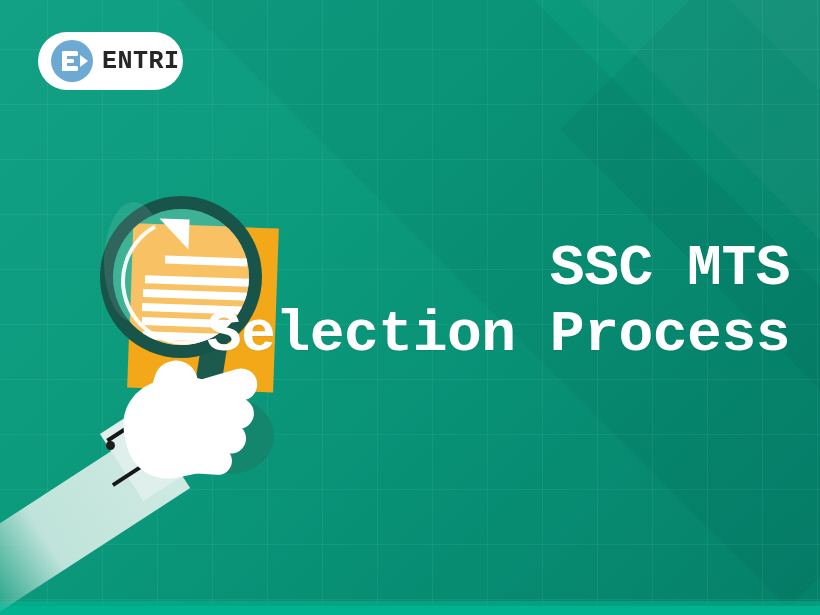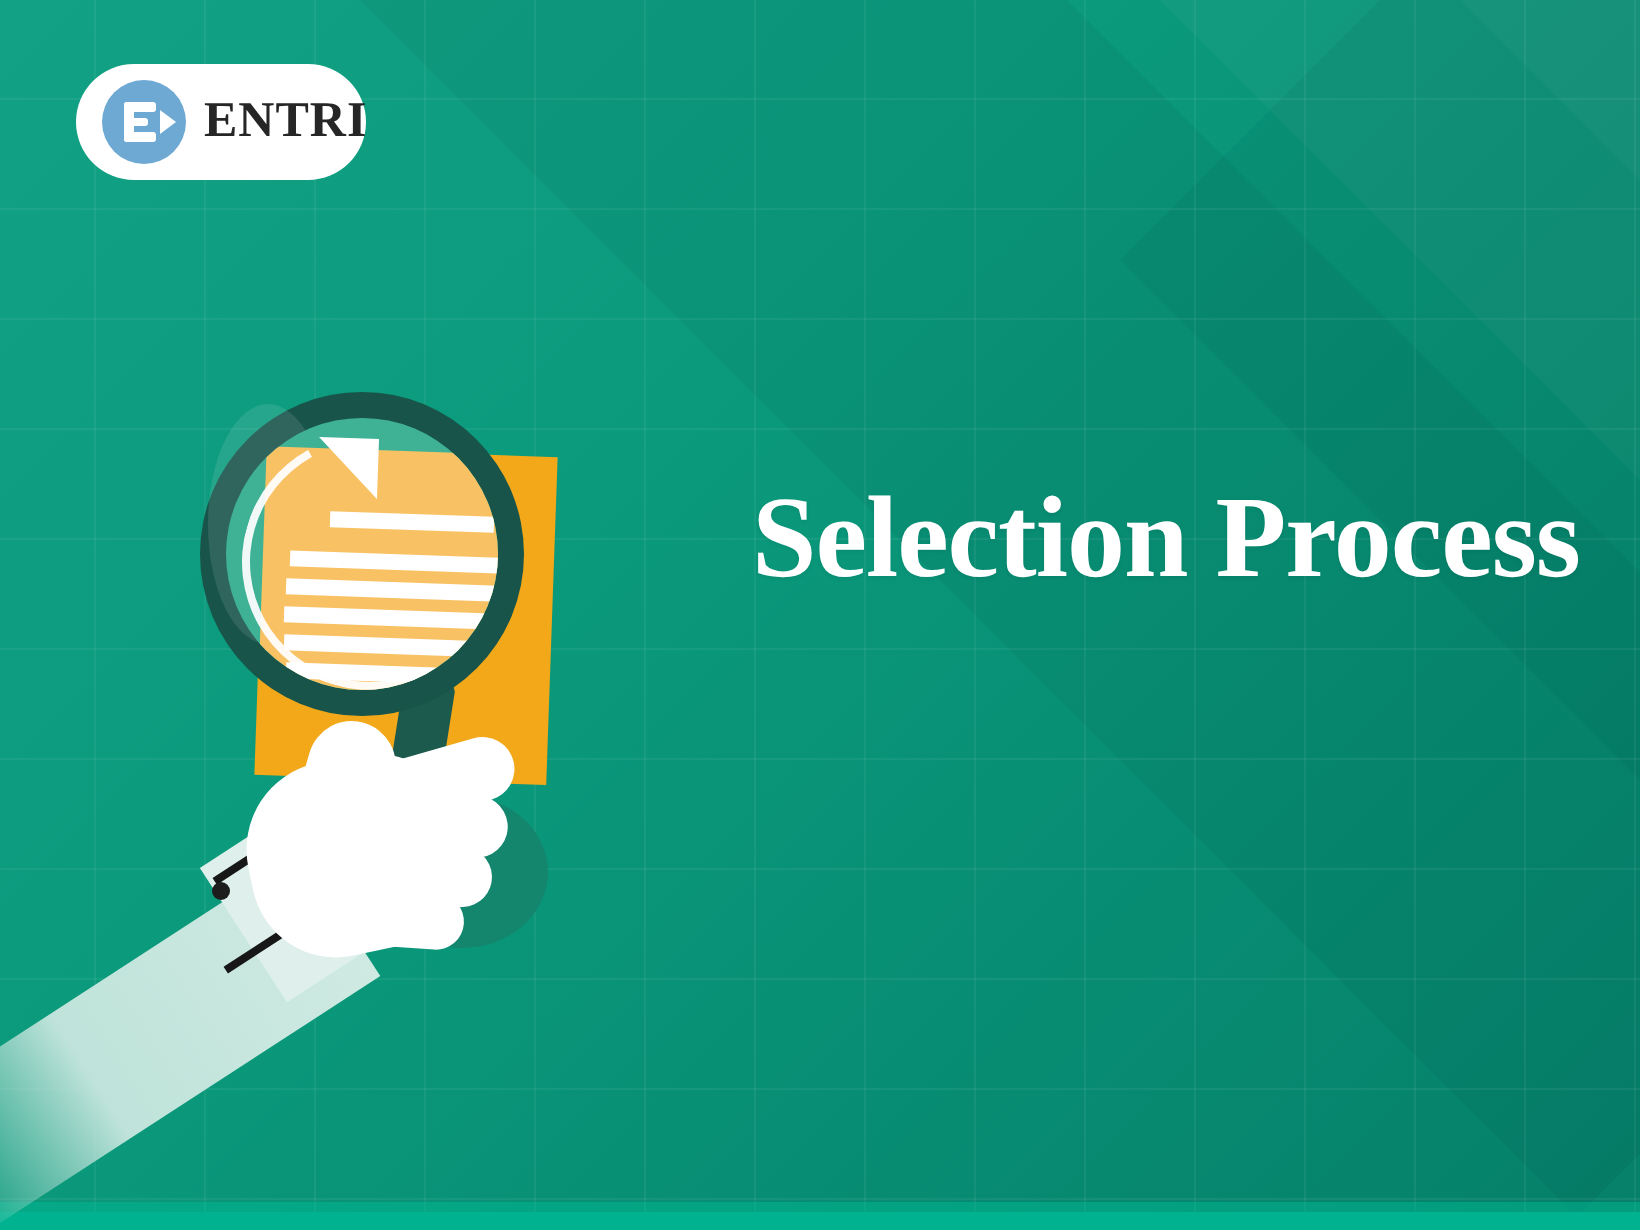--- a/index.html
+++ b/index.html
@@ -1,19 +1,19 @@
 <!DOCTYPE html>
 <html><head>
 <meta charset="utf-8">
 <style>
   html,body{margin:0;padding:0;background:#0d8f74;}
   #canvas{
     position:relative;width:820px;height:615px;overflow:hidden;
     background:#0c9a7d;
-    font-family:Liberation Serif, serif;
+    font-family:Liberation Mono, monospace;
   }
 
   
   .bg-base{position:absolute;inset:0;
     background:linear-gradient(135deg,#12a184 0%,#0b9a7c 38%,#078c72 72%,#068069 100%);}
   .bg-grid{position:absolute;inset:0;
     background-image:
       linear-gradient(to right, rgba(255,255,255,.055) 1px, transparent 1px),
       linear-gradient(to bottom, rgba(255,255,255,.055) 1px, transparent 1px);
     background-size:55px 55px;background-position:-8px -6px;}
@@ -169,16 +169,17 @@
       <span class="lg-bar lg-v"></span>
       <span class="lg-bar lg-h1"></span>
       <span class="lg-bar lg-h2"></span>
       <span class="lg-bar lg-h3"></span>
       <span class="lg-tri"></span>
     </div>
     <div class="logo-text">ENTRI</div>
   </div>
 
   <div class="headline">
+    <span class="l1">SSC MTS</span>
     <span class="l2">Selection Process</span>
   </div>
 
 </div>
 
 </body></html>

